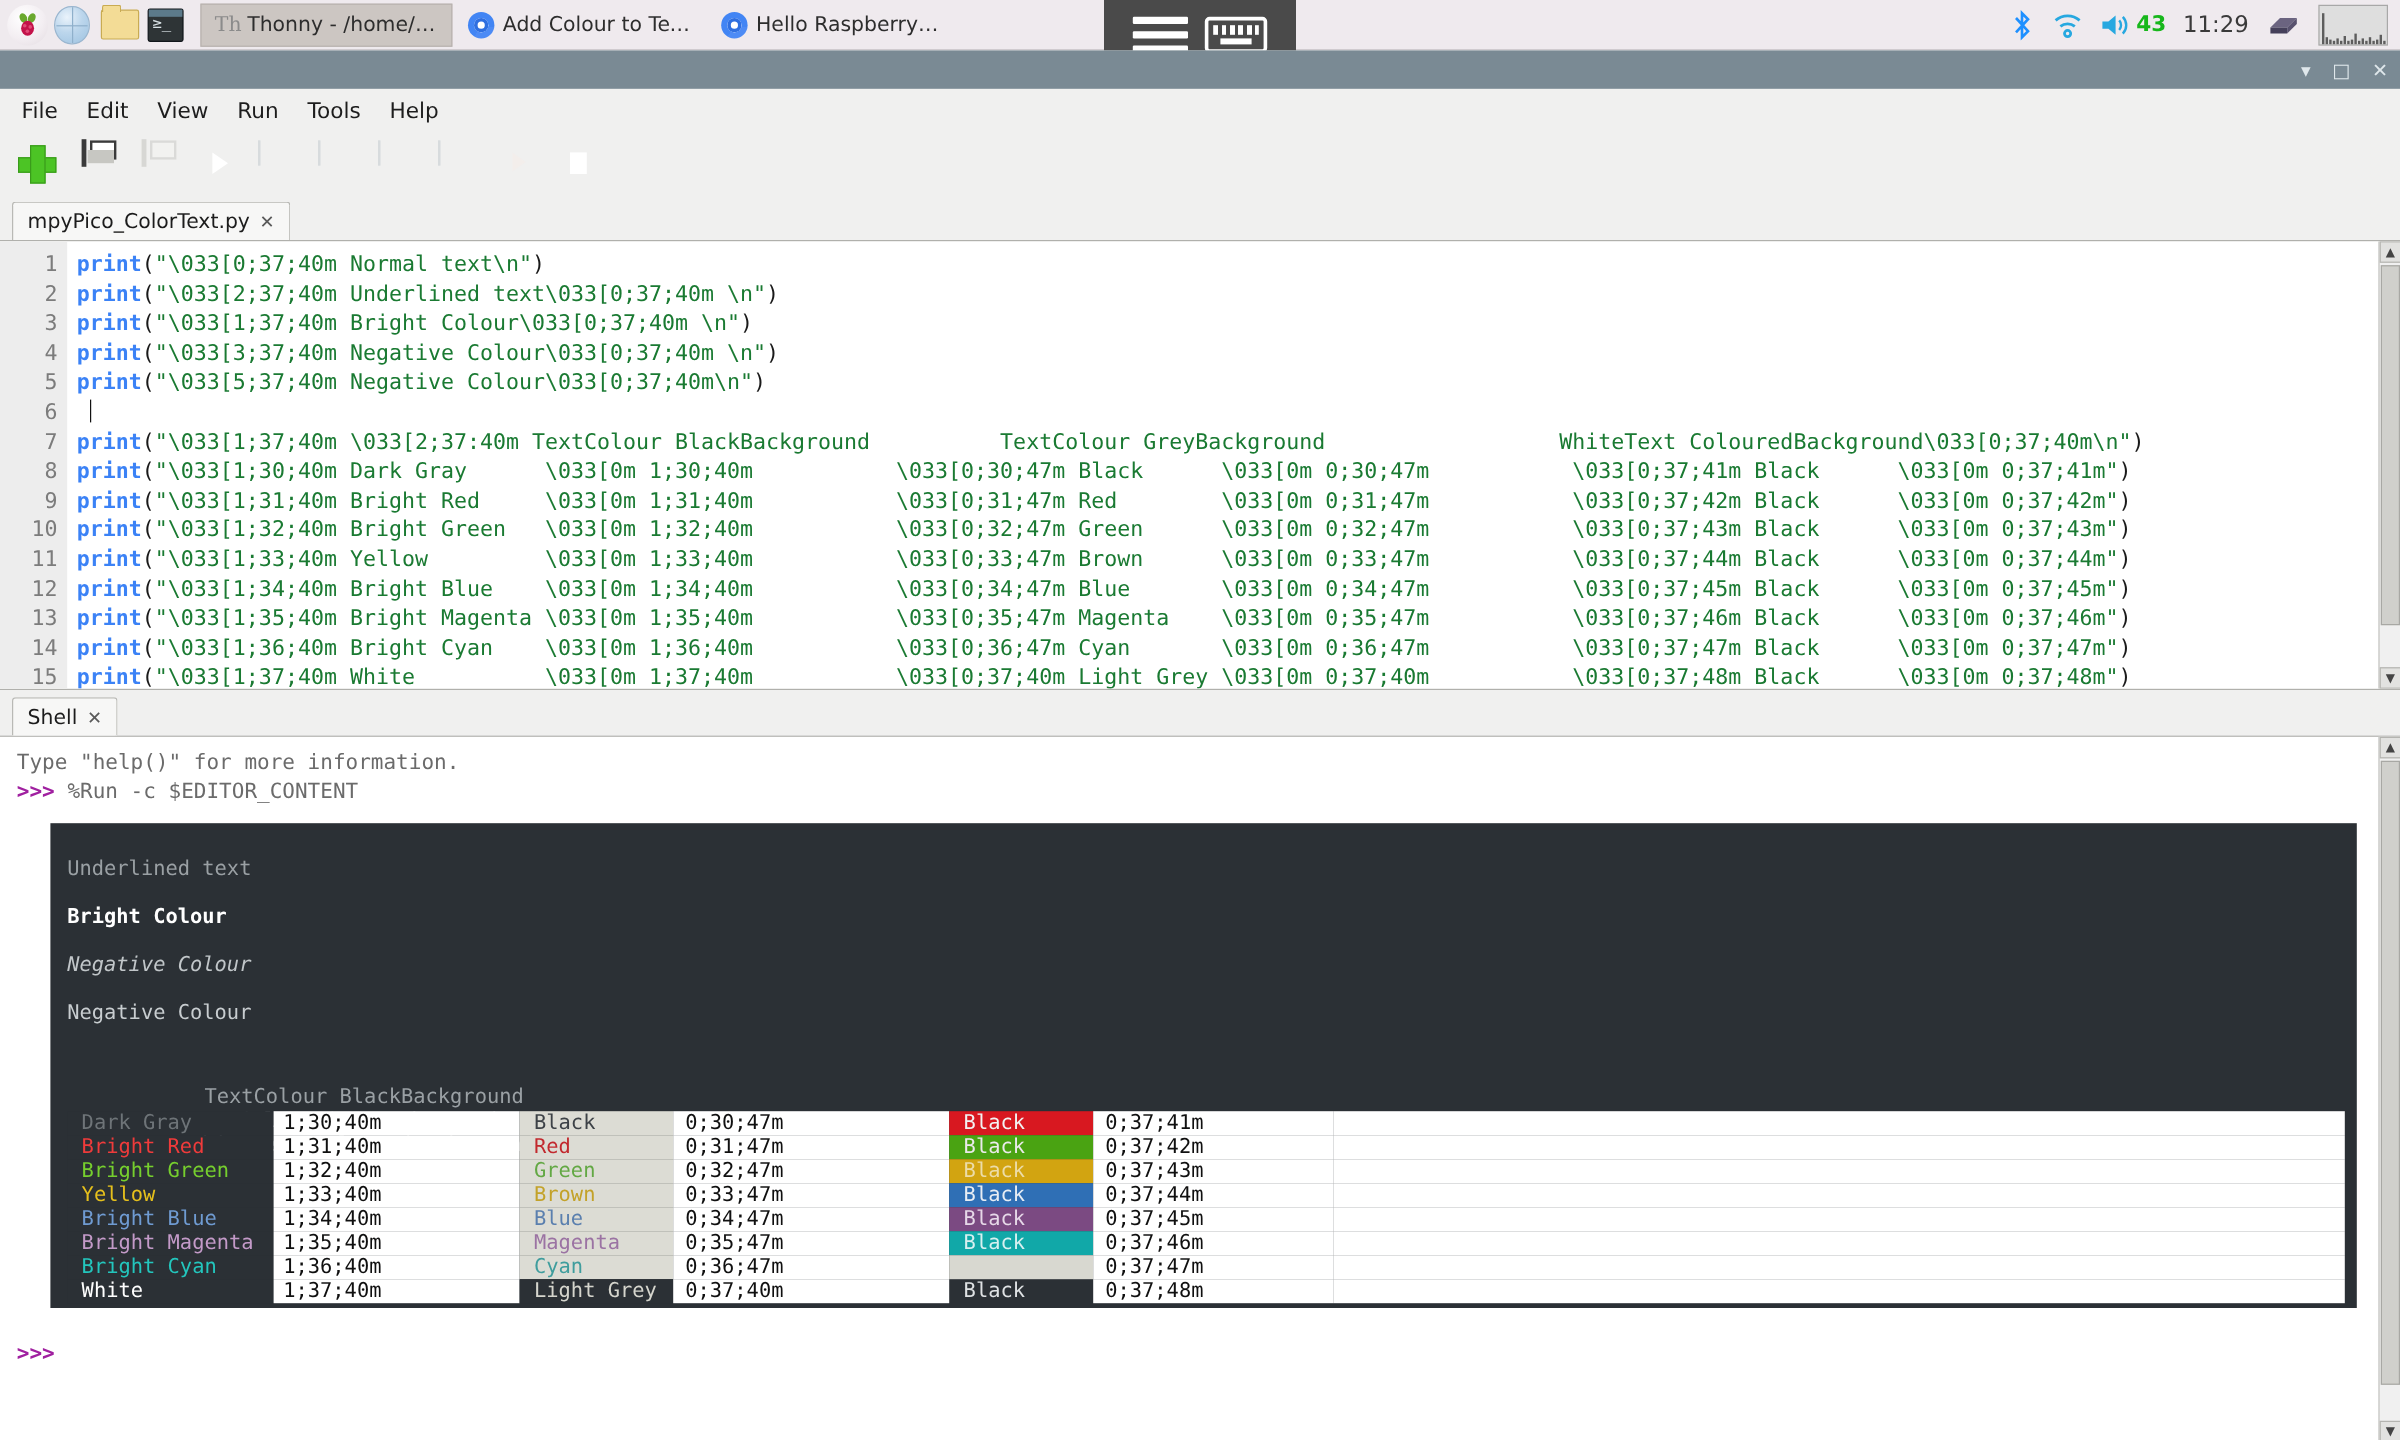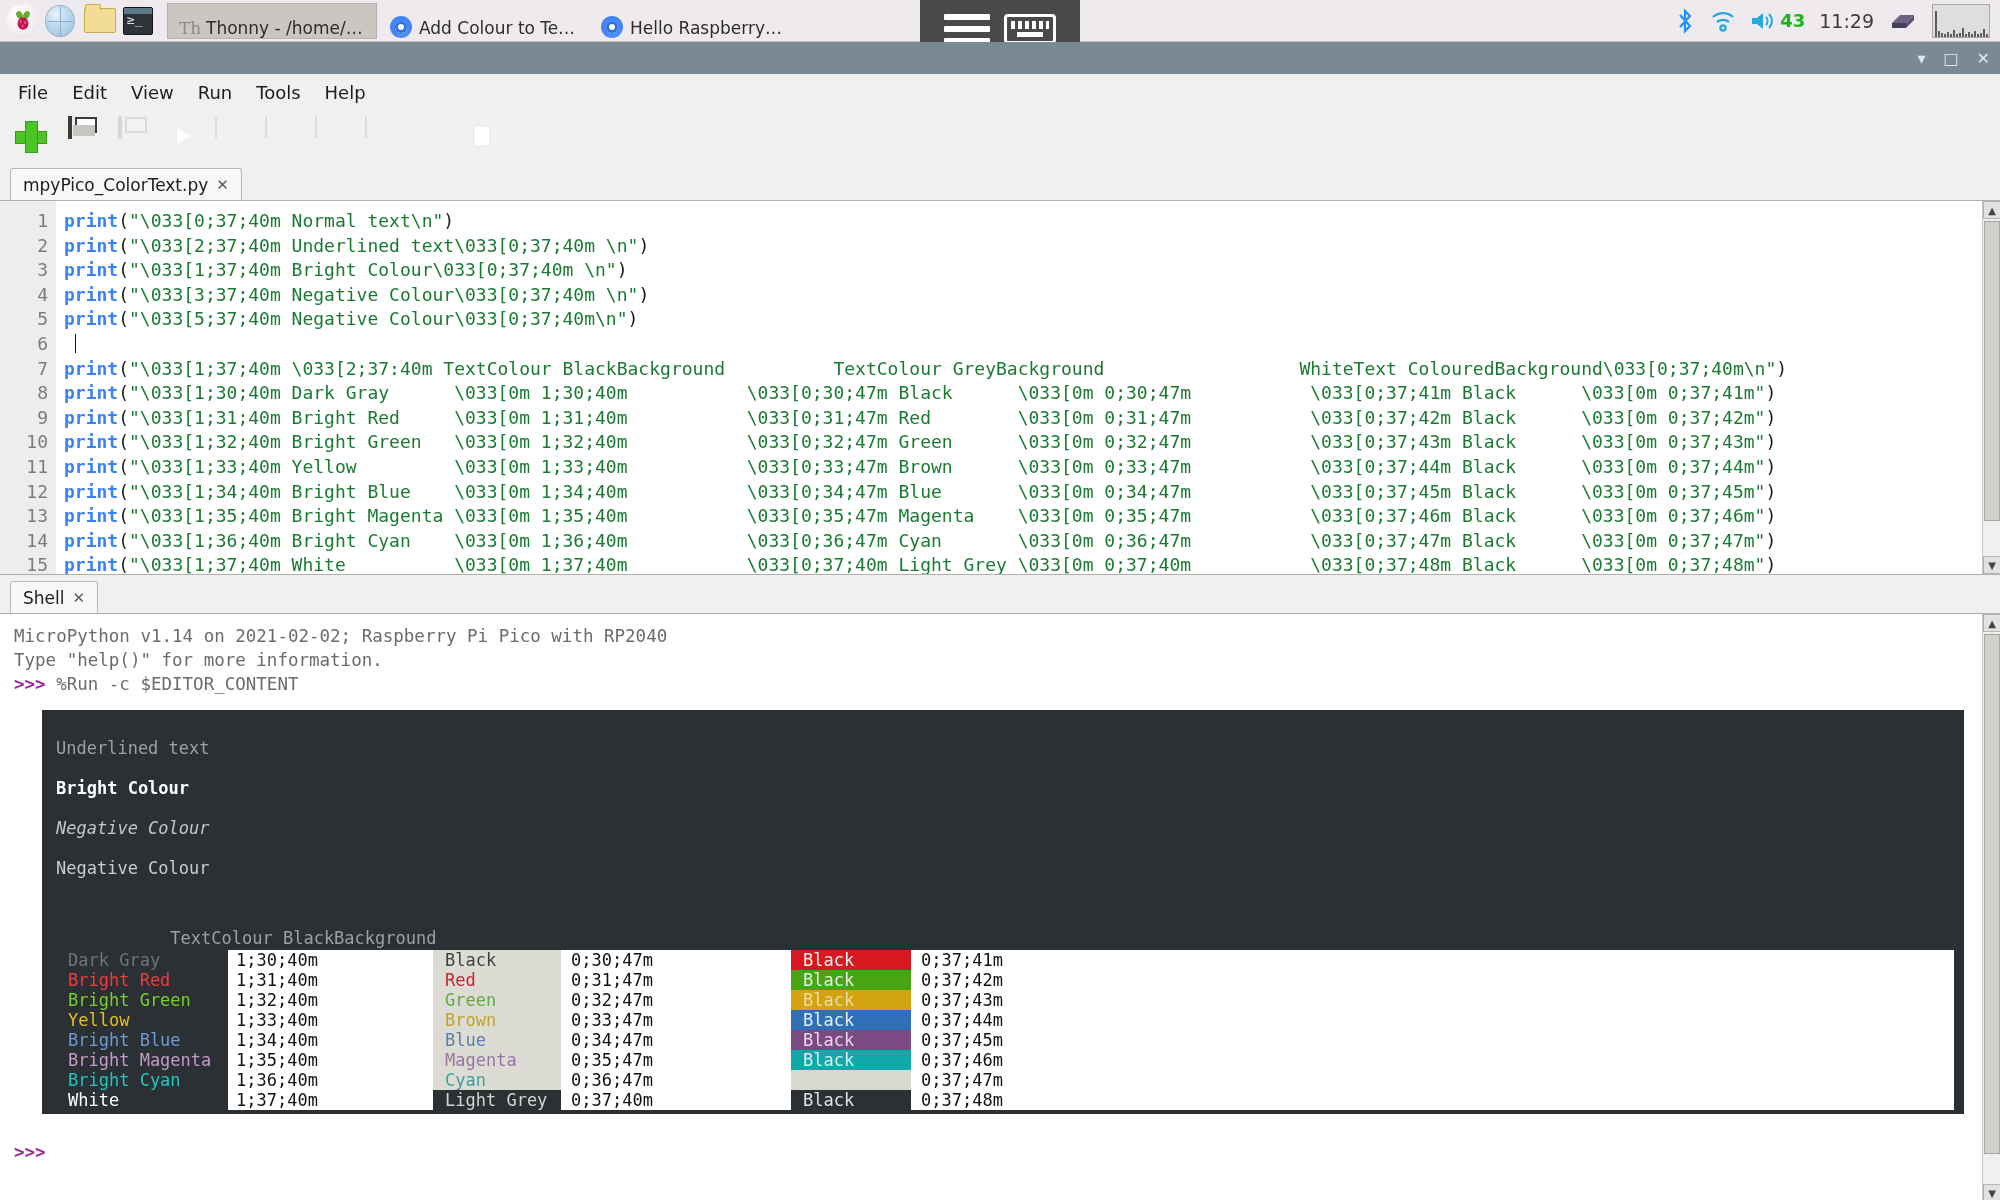--- a/index.html
+++ b/index.html
@@ -30,21 +30,21 @@
   .globe-ico:before { content:""; position:absolute; left:50%; top:0; bottom:0; width:1px; background:#8fb0cb;}
   .globe-ico:after { content:""; position:absolute; left:1px; right:1px; top:50%; height:1px; background:#8fb0cb;}
   .folder-ico { width:32px; height:25px; margin-top:4px; background:#f3dc96; border:1px solid #c9ab52; border-radius:2px; position:relative; }
   .folder-ico:before { content:""; position:absolute; top:-5px; left:0; width:14px; height:5px; background:#f3dc96; border:1px solid #c9ab52; border-bottom:none; border-radius:2px 2px 0 0;}
   .term-ico { width:30px; height:28px; margin-top:3px; background:#2e3436; border:1px solid #10161a; border-radius:2px; position:relative; }
   .term-ico:before { content:"≥_"; position:absolute; left:3px; top:5px; color:#d9e2e6; font-family:"DejaVu Sans Mono", monospace; font-size:13px; line-height:1; }
   .term-ico:after { content:""; position:absolute; top:0; left:0; right:0; height:6px; background:#5c7a8a; }
 
   .win-buttons { display: flex; align-items: center; margin-left: 10px; gap: 1px; flex: 0 0 auto; }
   .win-btn {
-    display: flex; align-items: flex-end; gap: 7px;
+    display: flex; align-items: center; gap: 7px;
     height: 36px; padding: 0 11px; max-width: 210px;
     font-size: 17px; color: #2d2d2d; cursor: pointer;
     border: 1px solid transparent; white-space: nowrap; overflow: hidden;
   }
   .win-btn.active { background: #ccc6c2; border-color: #b8b2ae; }
   .win-btn .wtitle { overflow: hidden; text-overflow: ellipsis; }
   .thonny-ico { width:20px; height:20px; flex:0 0 auto; color:#8b8b8b;
      font-family:"DejaVu Serif", serif; font-size:17px; line-height:20px; text-align:center; }
   .chrome-ico { width: 22px; height: 22px; border-radius: 50%; flex:0 0 auto;
      background: conic-gradient(from 210deg, #4285f4 0deg 130deg, #4285f4 130deg 250deg, #4d8bf5 250deg 360deg);
@@ -345,21 +345,20 @@
 
   <div id="shelltab">
     <div class="etab">
       <span>Shell</span>
       <span class="xbtn">✕</span>
     </div>
   </div>
 
   <div id="shell-wrap">
     <div id="shell">
-      <div>MicroPython v1.14 on 2021-02-02; Raspberry Pi Pico with RP2040</div>
       <div>Type "help()" for more information.</div>
       <div>
         <span class="prompt">&gt;&gt;&gt;</span>
         <span class="cmd">%Run -c $EDITOR_CONTENT</span>
       </div>
 
       <div class="termblock">
         <div class="blank"></div>
         <div class="tl u">Underlined text</div>
         <div class="blank"></div>

